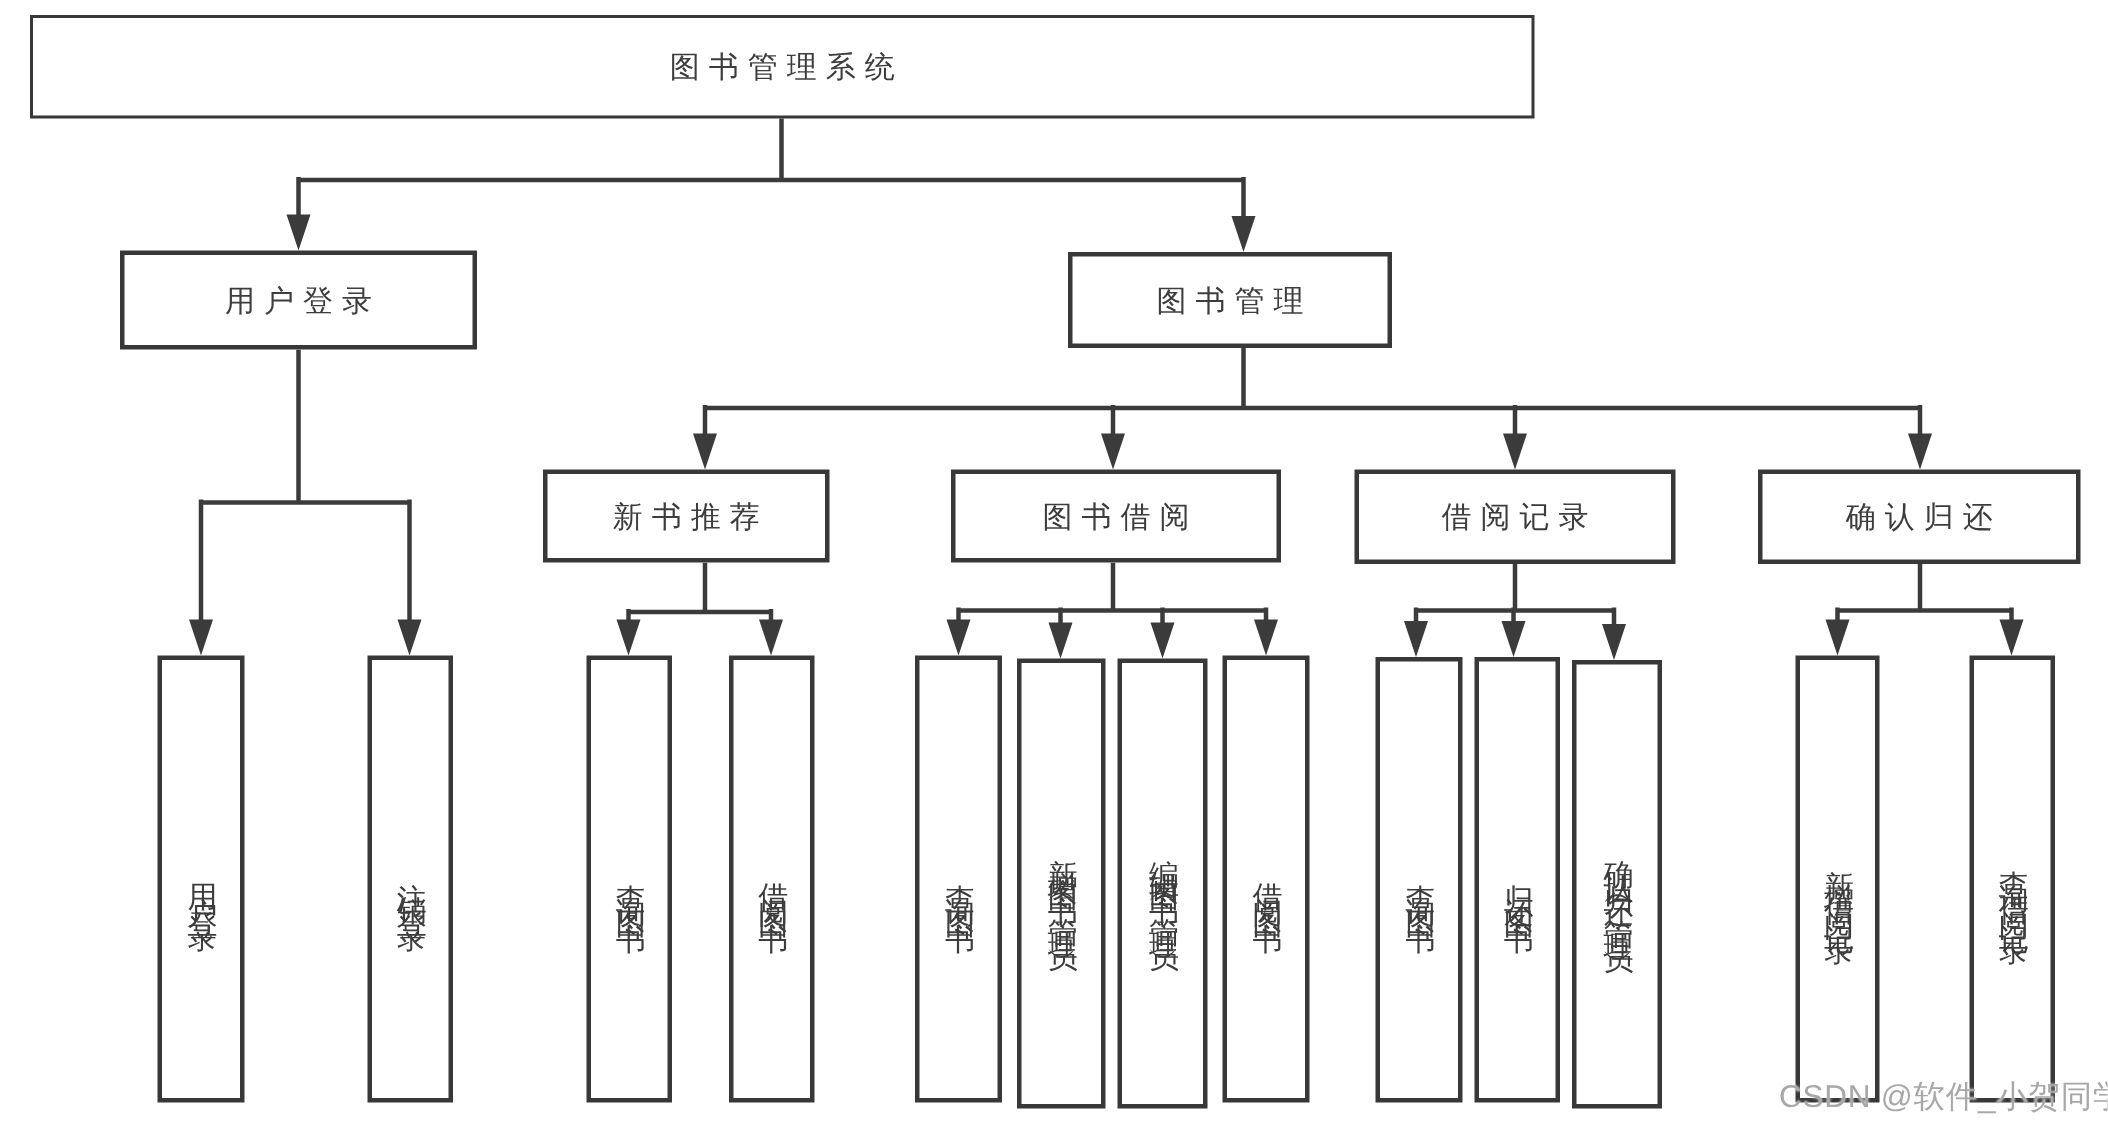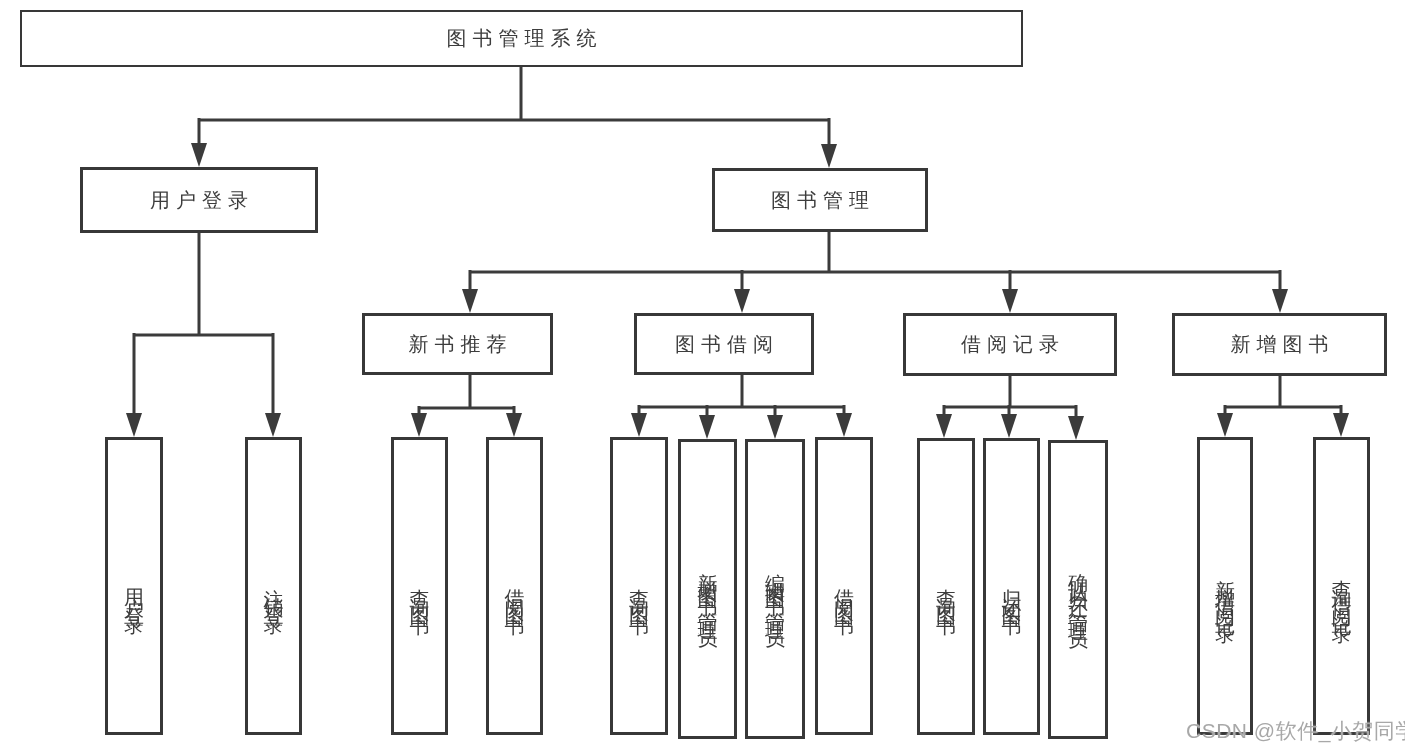--- a/index.html
+++ b/index.html
@@ -77,42 +77,42 @@
       <polygon points="767,415 783,415 775,439"></polygon>
       <polygon points="836,413 852,413 844,437"></polygon>
       <polygon points="936,414 952,414 944,438"></polygon>
       <polygon points="1001,414 1017,414 1009,438"></polygon>
       <polygon points="1068,416 1084,416 1076,440"></polygon>
       <polygon points="1217,413 1233,413 1225,437"></polygon>
       <polygon points="1333,413 1349,413 1341,437"></polygon>
     </g>
   </svg>
 
-  <div class="node root h" style="left:20px;top:10px;width:1003px;height:57px">
+  <div class="node root h" style="left:20px;top:10px;width:1003px;height:69px">
     <span>图书管理系统</span>
   </div>
 
   <div class="node h" style="left:80px;top:167px;width:238px;height:66px">
     <span>用户登录</span>
   </div>
   <div class="node h" style="left:712px;top:168px;width:216px;height:64px">
     <span>图书管理</span>
   </div>
 
   <div class="node h" style="left:362px;top:313px;width:191px;height:62px">
     <span>新书推荐</span>
   </div>
-  <div class="node h" style="left:634px;top:313px;width:180px;height:62px">
+  <div class="node h" style="left:634px;top:313px;width:220px;height:62px">
     <span>图书借阅</span>
   </div>
   <div class="node h" style="left:903px;top:313px;width:214px;height:63px">
     <span>借阅记录</span>
   </div>
   <div class="node h" style="left:1172px;top:313px;width:215px;height:63px">
-    <span>新增图书</span>
+    <span>确认归还</span>
   </div>
 
   <div class="node v" style="left:105px;top:437px;width:58px;height:298px">
     <span>用户登录</span>
   </div>
   <div class="node v" style="left:245px;top:437px;width:57px;height:298px">
     <span>注销登录</span>
   </div>
 
   <div class="node v" style="left:391px;top:437px;width:57px;height:298px">

